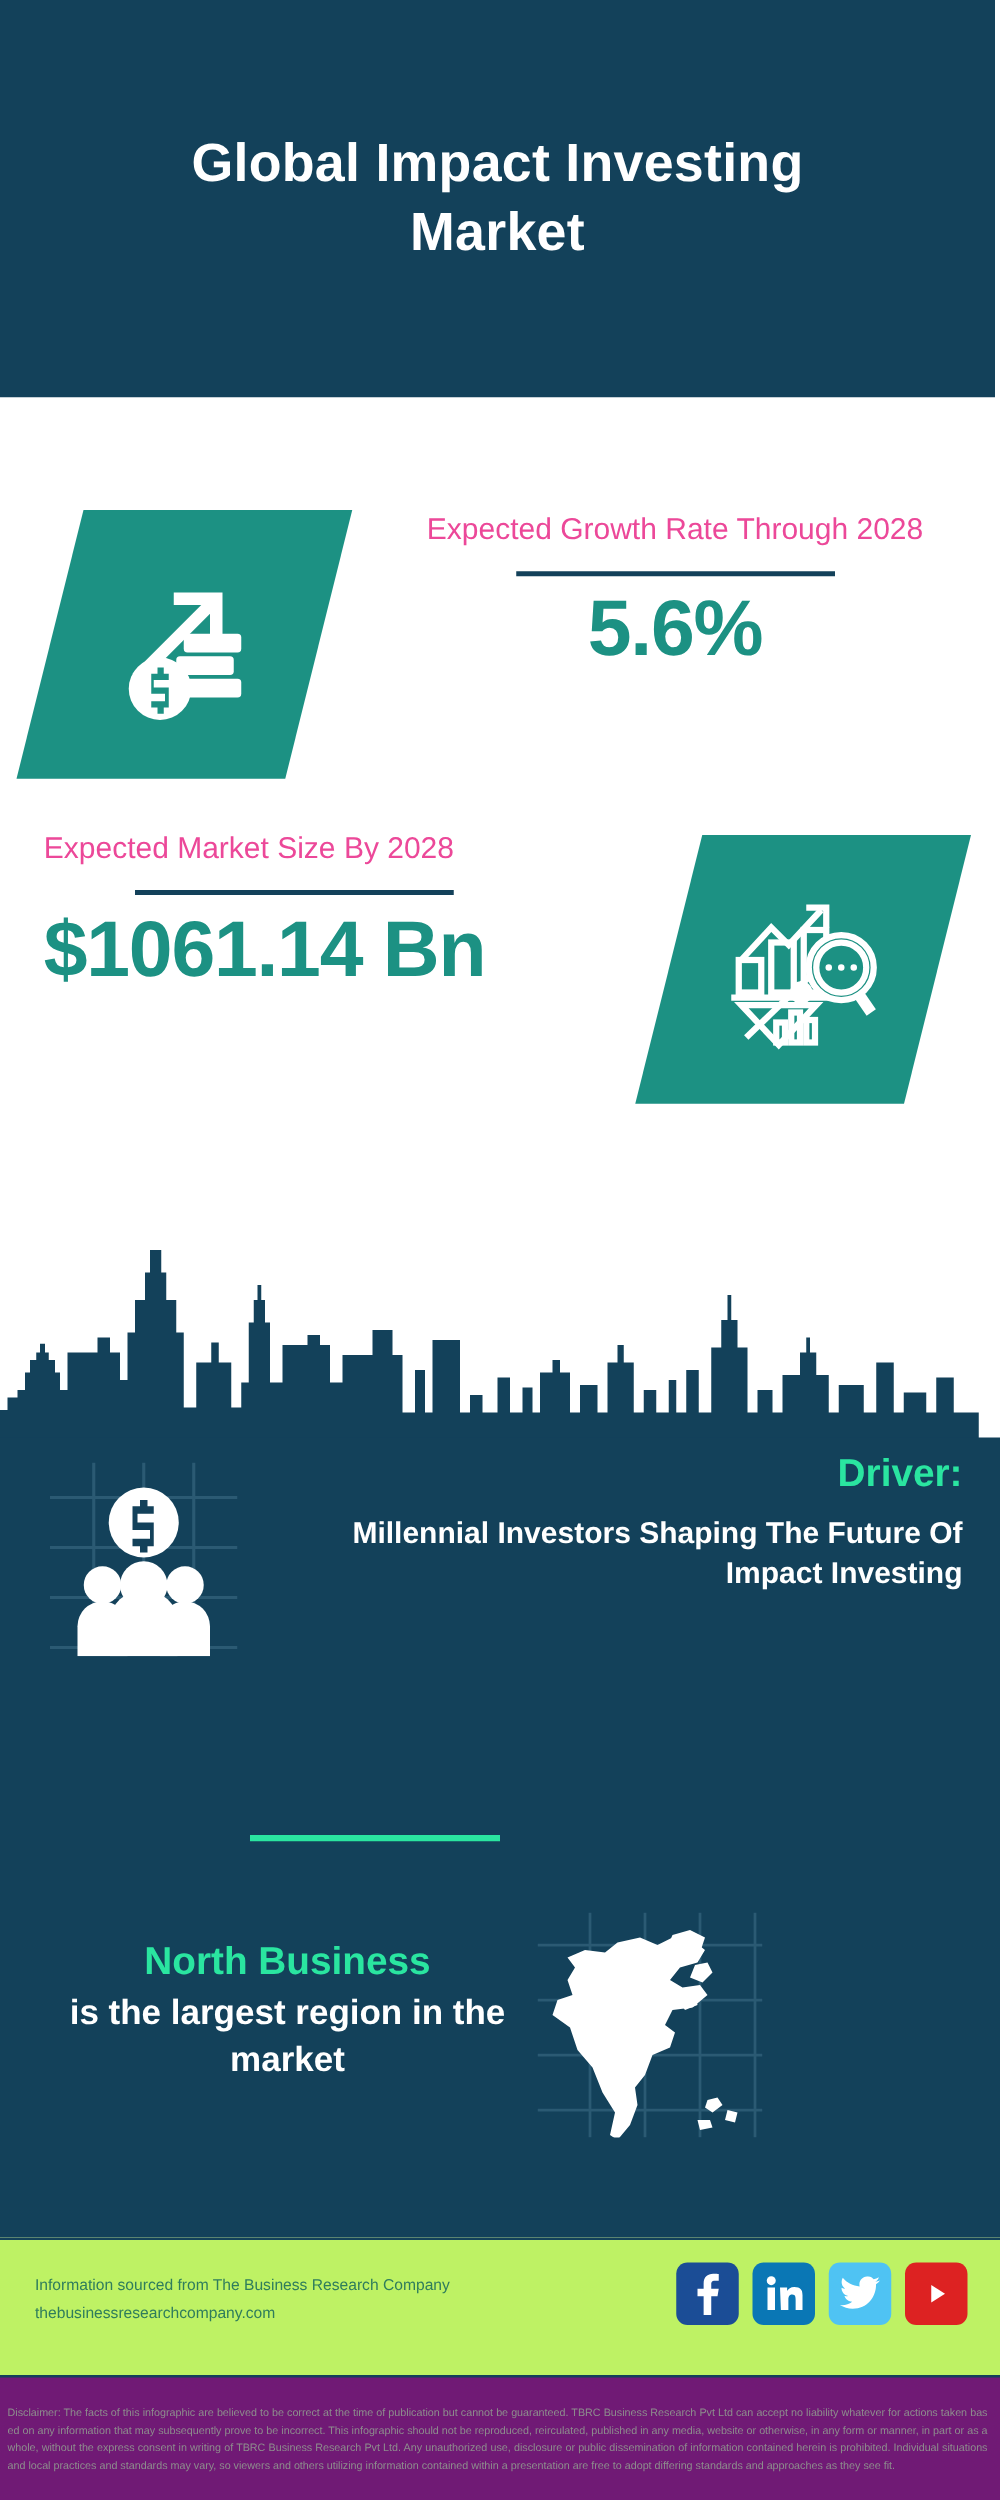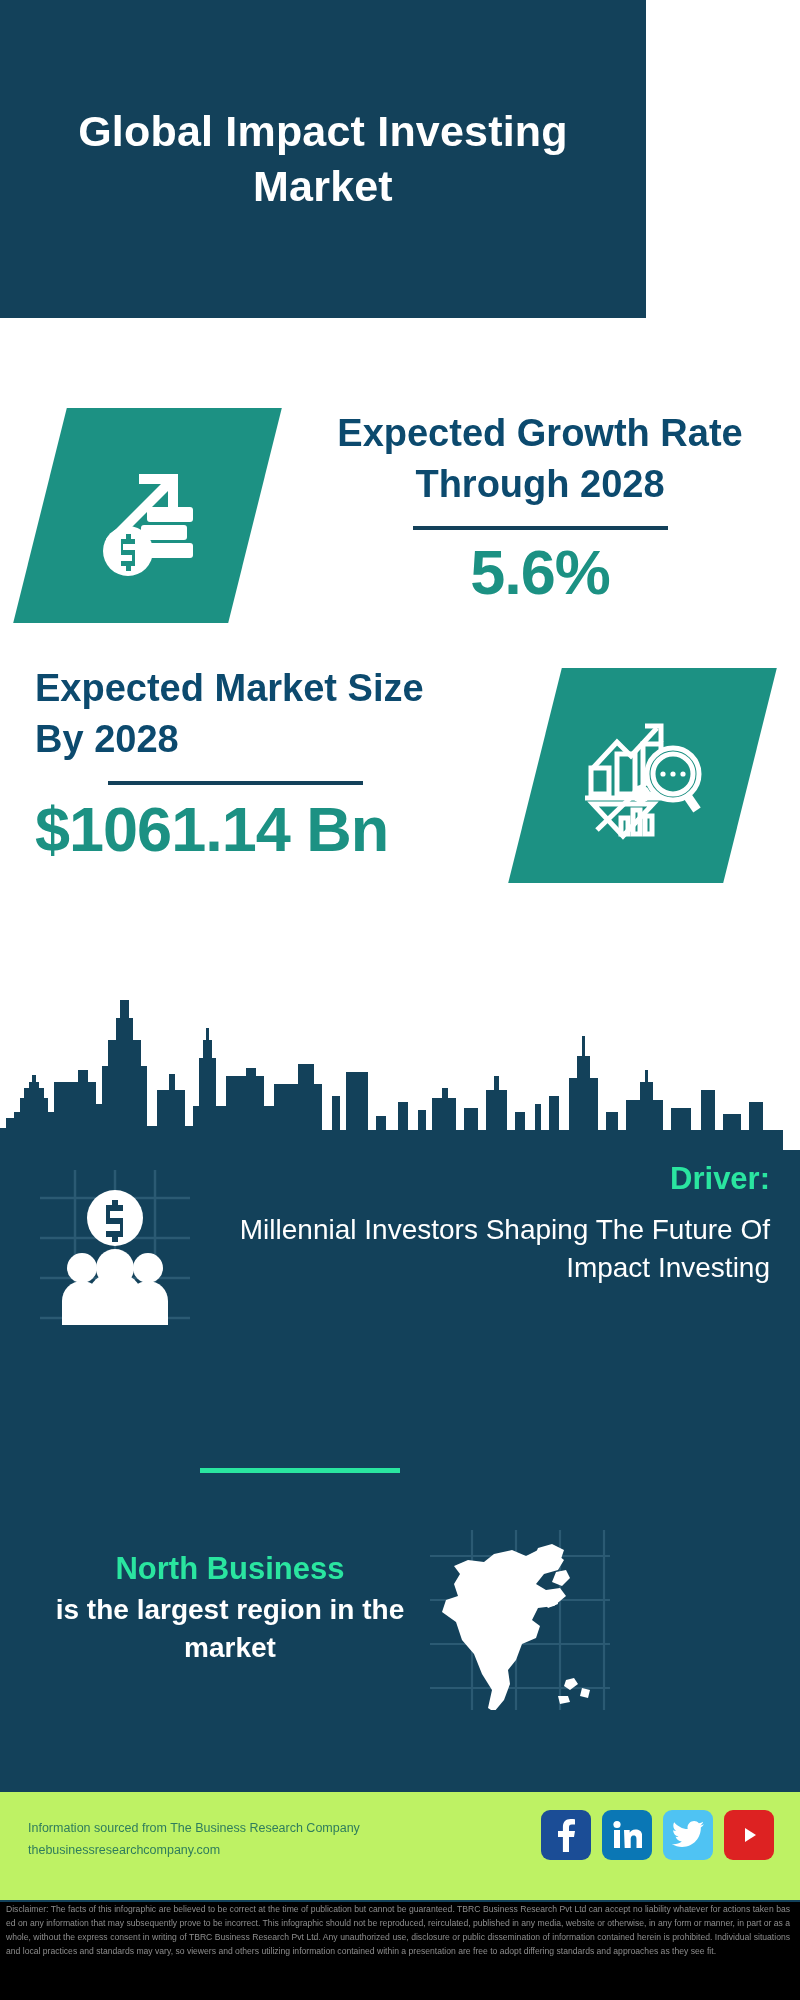--- a/index.html
+++ b/index.html
@@ -7,21 +7,21 @@
   body {
     font-family:"Liberation Sans", sans-serif;
     background:#ffffff;
     position:relative;
     overflow:hidden;
   }
   .page { width:800px; height:2000px; position:relative; }
 
   
   .header {
-    position:absolute; left:0; top:0; width:646px; height:318px;
+    position:absolute; left:0; top:0; width:796px; height:318px;
     background:#13415a;
     display:flex; align-items:center; justify-content:center;
   }
   .header-title {
     color:#ffffff; font-size:43px; font-weight:bold; line-height:1.28;
     text-align:center; letter-spacing:.2px; width:640px;
   }
 
   
   .white-band {
@@ -34,21 +34,21 @@
   .para-left {
     position:absolute; left:40px; top:60px; width:215px; height:215px;
     background:#1c9183;
     transform:skewX(-14deg);
   }
   .para-left .ico { transform:skewX(14deg); width:100%; height:100%;
     display:flex; align-items:center; justify-content:center; }
 
   .growth-text { position:absolute; left:330px; top:60px; width:420px; text-align:center; }
   .kicker {
-    color:#0c4a6e; font-size:38px; font-weight:bold; line-height:1.33;
+    color:#ec4899; font-size:24px; font-weight:normal; line-height:1.33;
   }
   .rule-dark { width:255px; height:4px; background:#13415a; margin:17px auto 8px; }
   .bigval { color:#1c9183; font-size:63px; font-weight:bold; line-height:1.1; letter-spacing:-1px; }
 
   
   .ms-row { position:absolute; left:0; top:310px; width:800px; height:300px; }
   .ms-text { position:absolute; left:35px; top:35px; width:400px; }
   .rule-dark2 { width:255px; height:4px; background:#13415a; margin:17px auto 10px; }
   .para-right {
     position:absolute; left:535px; top:40px; width:215px; height:215px;
@@ -63,21 +63,21 @@
 
   
   .dark-body {
     position:absolute; left:0; top:1150px; width:800px; height:640px;
     background:#13415a;
   }
   .driver-block { position:absolute; left:0; top:0; width:800px; height:200px; }
   .driver-icon { position:absolute; left:40px; top:20px; width:150px; height:155px; }
   .driver-text { position:absolute; left:210px; top:10px; width:560px; text-align:right; }
   .driver-label { color:#2ae5a0; font-size:31px; font-weight:bold; line-height:1.25; }
-  .driver-body { color:#ffffff; font-size:28px; font-weight:normal; line-height:1.35; margin-top:12px; }
+  .driver-body { color:#ffffff; font-size:24px; font-weight:bold; line-height:1.35; margin-top:12px; }
 
   .mint-rule {
     position:absolute; left:200px; top:318px; width:200px; height:5px; background:#2ae5a0;
   }
 
   .region-block { position:absolute; left:0; top:380px; width:800px; height:220px; }
   .region-text { position:absolute; left:30px; top:20px; width:400px; text-align:center; }
   .region-name { color:#2ae5a0; font-size:31px; font-weight:bold; line-height:1.25; }
   .region-sub { color:#ffffff; font-size:28px; font-weight:700; line-height:1.35; margin-top:2px; }
   .region-map { position:absolute; left:430px; top:0px; width:180px; height:180px; }
@@ -93,22 +93,22 @@
   .sbtn { width:50px; height:50px; border-radius:9px; display:flex; align-items:center; justify-content:center; }
   .sbtn.fb { background:#1b4d96; }
   .sbtn.li { background:#0a77b5; }
   .sbtn.tw { background:#4fc3f3; }
   .sbtn.yt { background:#dd2222; }
   .sbtn svg { display:block; }
 
   
   .disclaimer {
     position:absolute; left:0; top:1900px; width:800px; height:100px;
-    background:#000000; border-top:2px solid #13415a;
-    padding:1px 10px 0 6px;
+    background:#701a75; border-top:2px solid #13415a;
+    padding:22px 10px 0 6px;
   }
   .disclaimer p {
     color:#8d8d8d; font-size:8.6px; line-height:1.62; text-align:justify;
     word-break:break-all;
   }
 </style>
 </head>
 <body>
 
 <div class="page">

